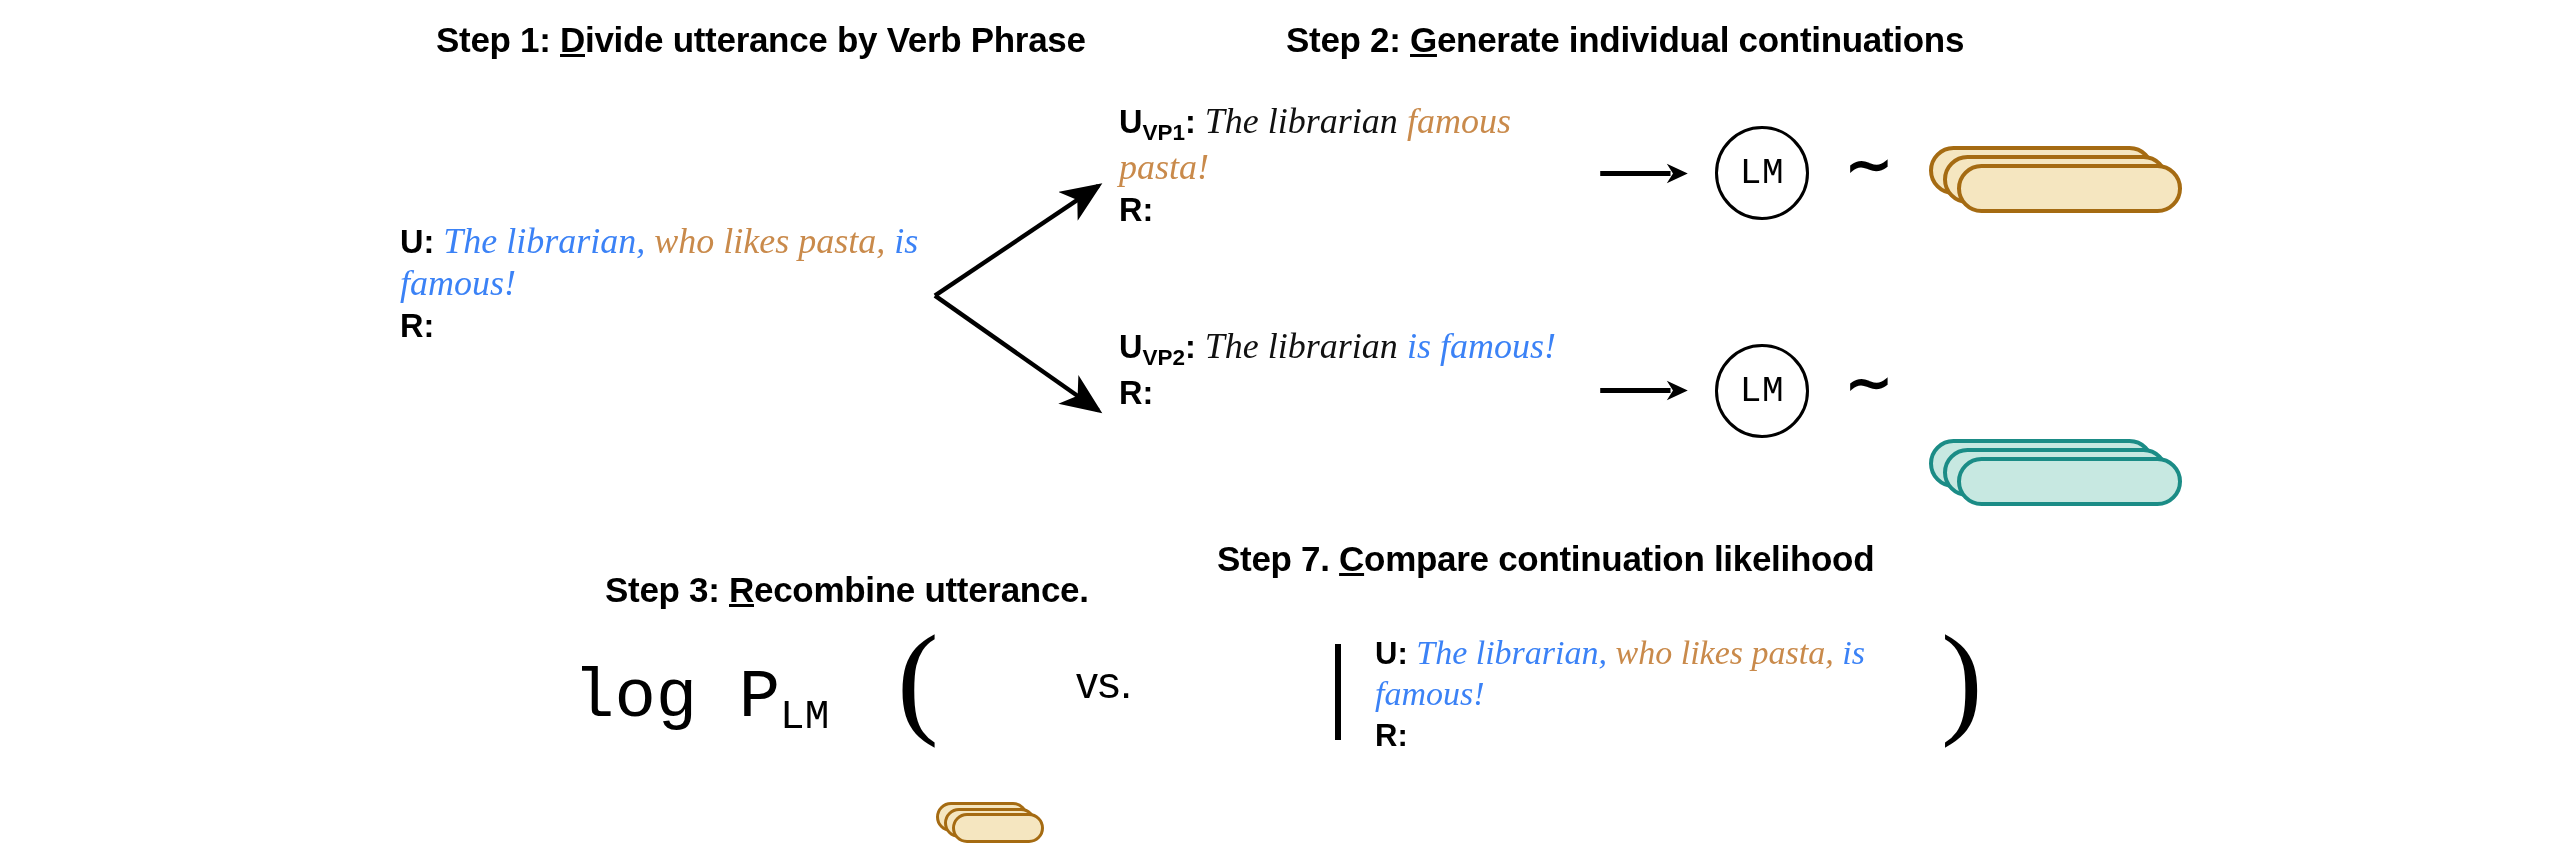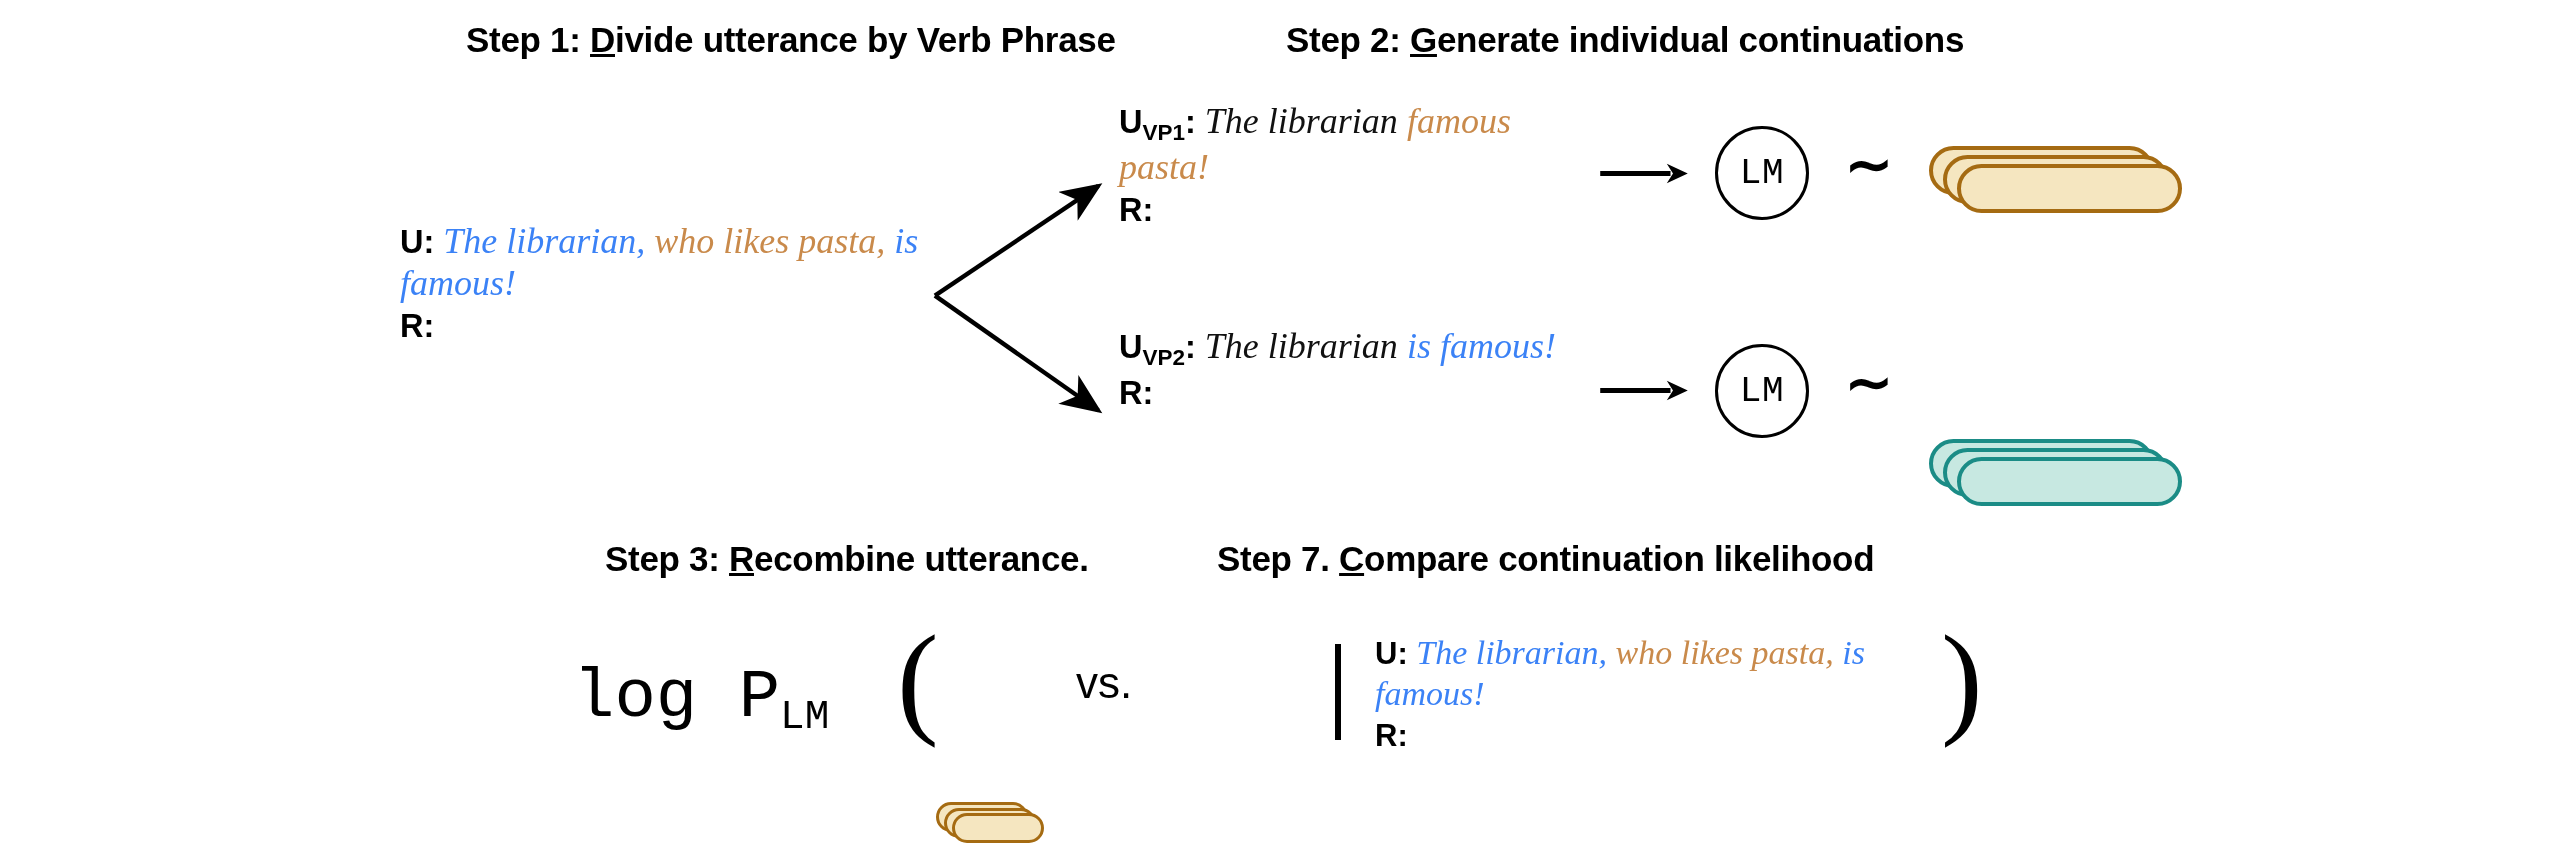--- a/index.html
+++ b/index.html
@@ -103,21 +103,21 @@
     font-size:34px;line-height:1.22;
   }
   .utt-small .tag{
     font-family:"Liberation Sans", sans-serif;
     font-weight:bold;font-style:normal;font-size:31px;color:#000;
   }
 </style>
 </head>
 <body>
 
-<div class="abs step-head" style="left:466px; top:20px;text-align:center;">
+<div class="abs step-head" style="left:436px; top:20px;text-align:center;">
   <span>Step 1: </span><u>D</u><span>ivide utterance by Verb Phrase</span>
 </div>
 
 <div class="abs step-head" style="left:1286px; top:20px;">
   <span>Step 2: </span><u>G</u><span>enerate individual continuations</span>
 </div>
 
 <div class="abs utt" style="left:400px; top:220px; width:525px;">
   <span class="tag">U:</span>
   <span class="it teal">The librarian,</span><span class="it orange"> who likes pasta,</span><span class="it teal"> is famous!</span>
@@ -181,21 +181,21 @@
 <div class="abs tilde" style="left:1845px; top:354px;">
   <span>∼</span>
 </div>
 
 <div class="abs deck" style="left:1929px; top:364px; width:262px; height:75px;">
   <div class="sheet" style="left:0px;  top:0px;  width:225px; height:49px; background:#C7E8E1; border:4.4px solid #1B8C86;"></div>
   <div class="sheet" style="left:13.7px; top:8.7px; width:225px; height:49px; background:#C7E8E1; border:4.4px solid #1B8C86;"></div>
   <div class="sheet" style="left:27.5px; top:17.5px; width:225px; height:49px; background:#C7E8E1; border:4.4px solid #1B8C86;"></div>
 </div>
 
-<div class="abs step-head" style="left:605px; top:539px;">
+<div class="abs step-head" style="left:605px; top:570px;">
   <span>Step 3: </span><u>R</u><span>ecombine utterance.</span>
 </div>
 
 <div class="abs step-head" style="left:1217px; top:539px;">
   <span>Step 7. </span><u>C</u><span>ompare continuation likelihood</span>
 </div>
 
 <div class="abs mono" style="left:541px; top:664px;margin-left:32px;">
   <span>log</span>&nbsp;<span>P</span><span class="sub">LM</span>
 </div>

